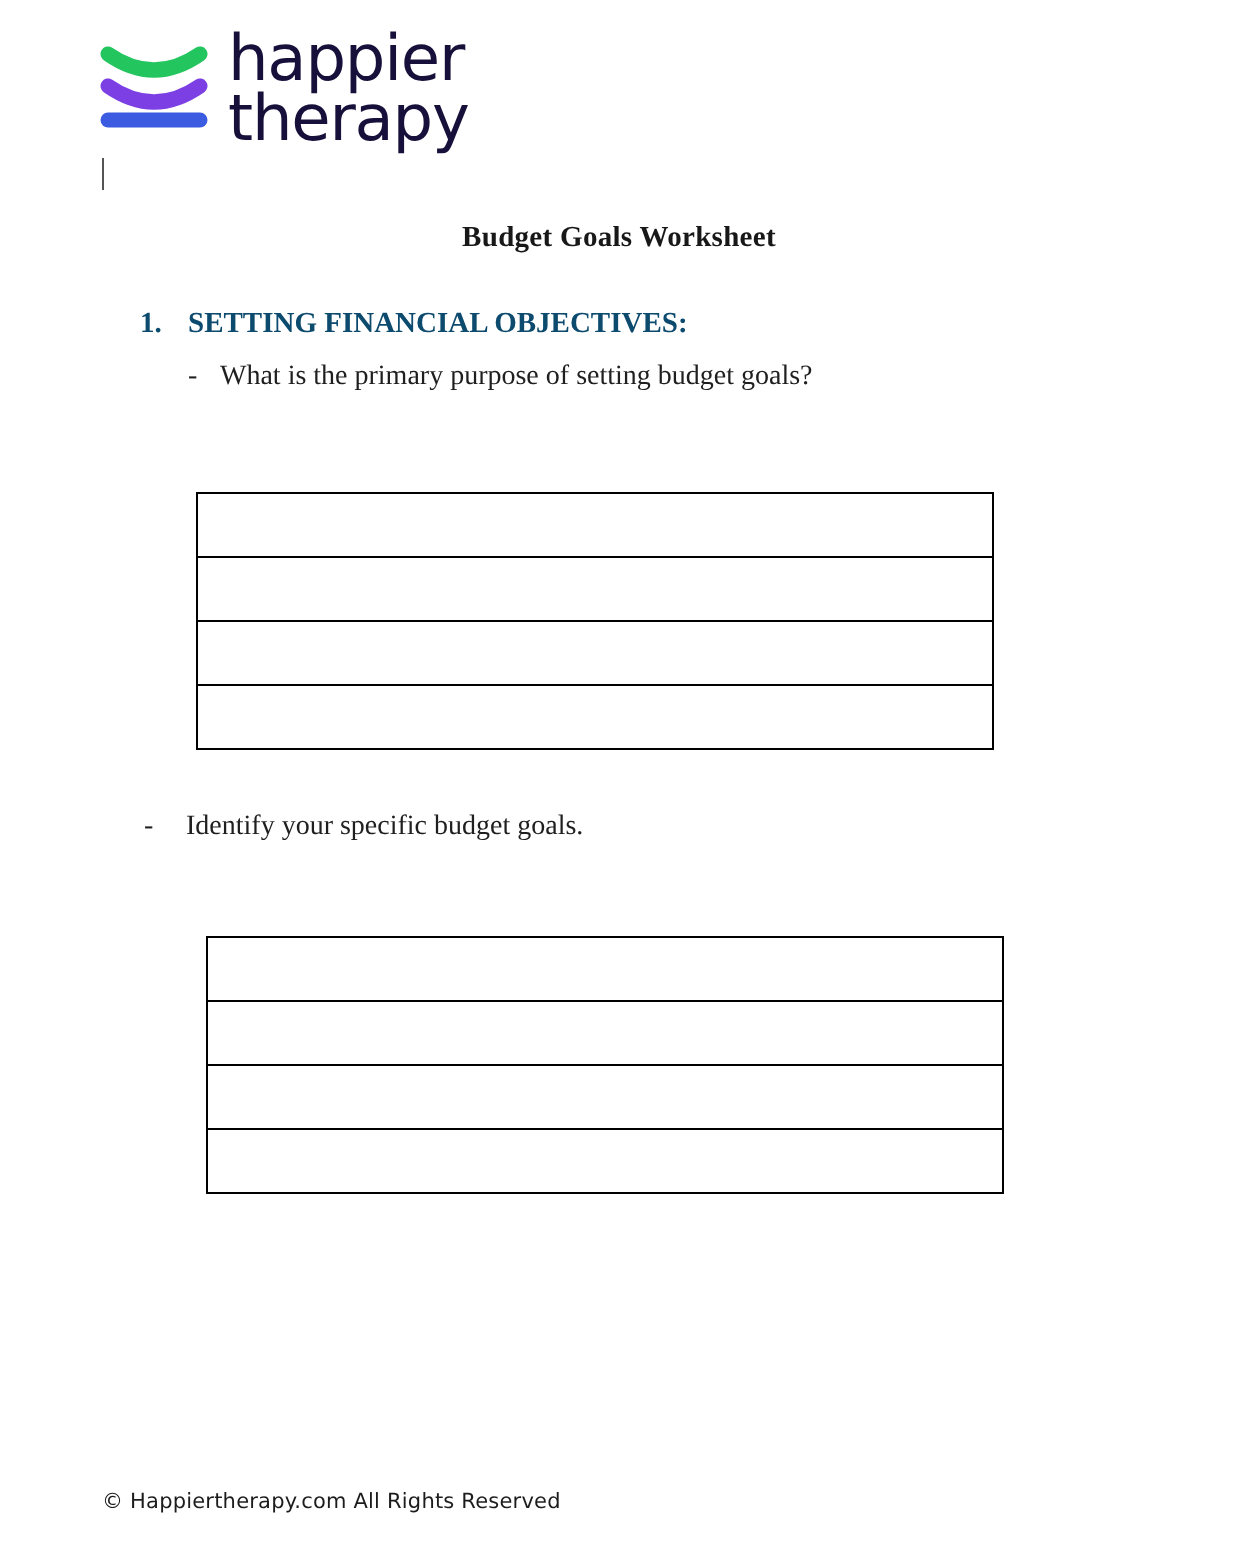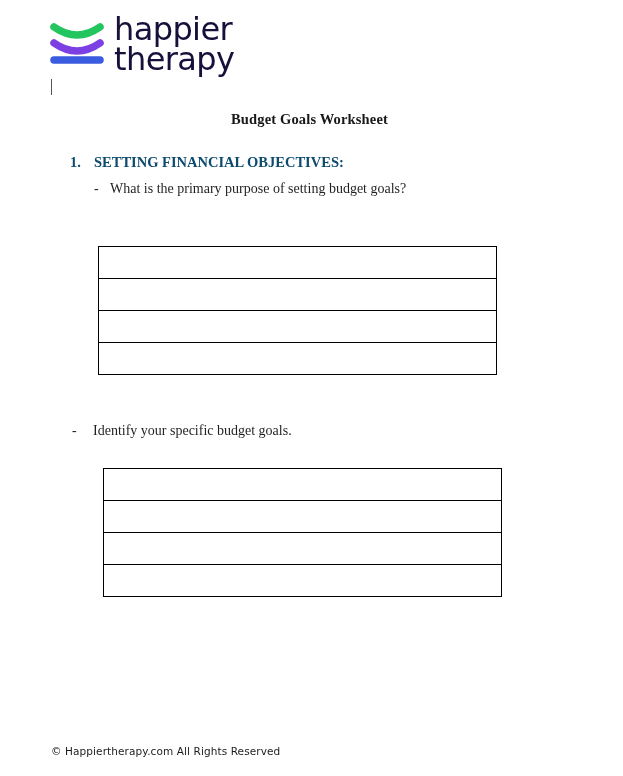--- a/index.html
+++ b/index.html
@@ -85,21 +85,21 @@
     font-family: "Liberation Serif", serif;
     font-size: 14px;
     color: #1f1f1f;
     white-space: nowrap;
   }
   .bullet .dash {
     display: inline-block;
     width: 16px;
   }
   .bullet-1 { left: 72px; top: 181px; margin-left: 22px; }
-  .bullet-2 { left: 72px; top: 423px; }
+  .bullet-2 { left: 72px; top: 406px; }
   .bullet-2 .dash { width: 21px; }
 
   
   .answer-table {
     position: absolute;
     border-collapse: collapse;
     table-layout: fixed;
     background: #ffffff;
   }
   .answer-table td {

